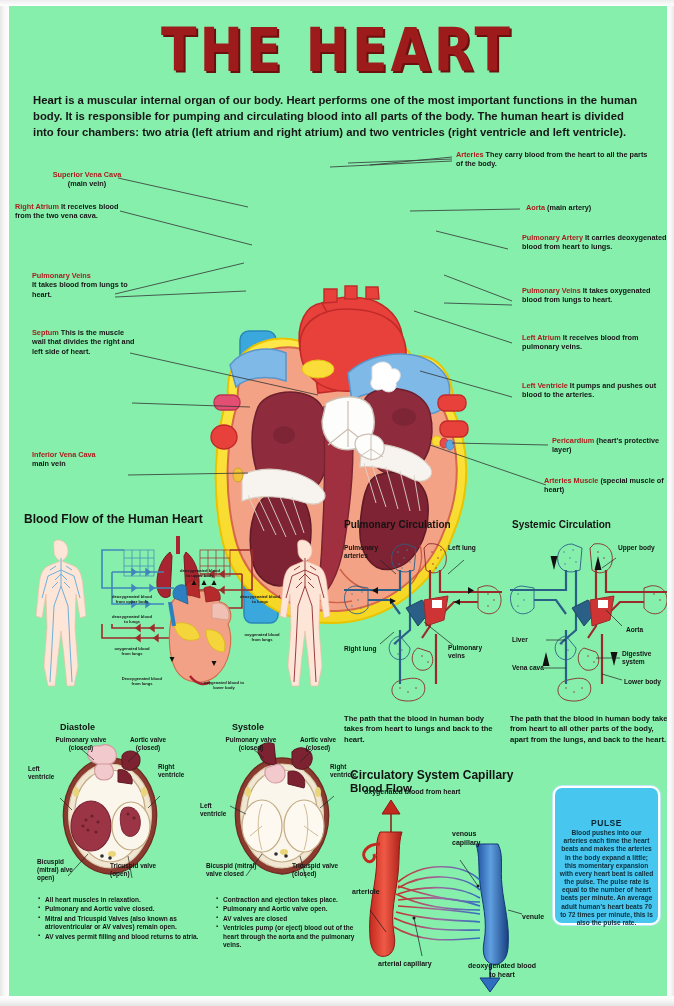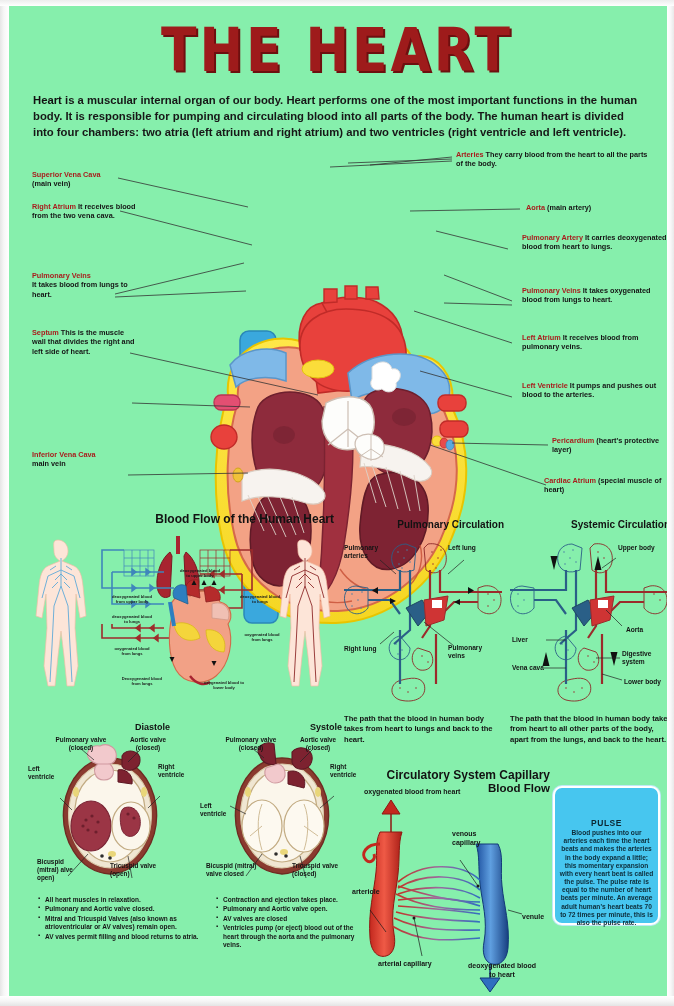--- a/index.html
+++ b/index.html
@@ -45,21 +45,21 @@
   }
   #intro .lead{color:#111;}
 
   
   #heartArea{position:absolute;left:0;top:145px;width:674px;height:360px;}
   .lbl{position:absolute;font-size:7.3px;line-height:1.3;color:#151515;font-weight:bold;}
   .lbl b{color:#a81d1d;}
   .lbl.r{text-align:left;}
 
   
-  .sec-title{position:absolute;font-weight:bold;color:#121212;text-align:right;}
+  .sec-title{position:absolute;font-weight:bold;color:#121212;text-align:left;}
 
   
   #bloodflow{position:absolute;left:24px;top:528px;width:310px;height:170px;}
 
   
   .circ-lbl{position:absolute;font-size:6.6px;line-height:1.25;color:#141414;font-weight:bold;}
   .cap{position:absolute;font-size:7.6px;line-height:1.35;color:#141414;font-weight:bold;text-align:left;}
 
   
   .valve-lbl{position:absolute;font-size:6.4px;line-height:1.22;color:#141414;font-weight:bold;}
@@ -219,25 +219,25 @@
         <path d="M508 104 L436 86"></path>
         <path d="M512 156 L444 130"></path>
         <path d="M512 160 L444 158"></path>
         <path d="M512 198 L414 166"></path>
         <path d="M512 252 L420 226"></path>
         <path d="M548 300 L452 298"></path>
         <path d="M546 340 L430 300"></path>
       </g>
     </svg>
 
-    <div class="lbl" style="left:32px;top:25px;width:110px;">
+    <div class="lbl" style="left:32px;top:25px;width:110px;text-align:center;">
       <b>Superior Vena Cava</b><br>
       <span>(main vein)</span>
     </div>
-    <div class="lbl" style="left:32px;top:57px;width:112px;">
+    <div class="lbl" style="left:15px;top:57px;width:112px;">
       <b>Right Atrium</b><span> It receives blood from the two vena cava.</span>
     </div>
     <div class="lbl" style="left:32px;top:126px;width:108px;">
       <b>Pulmonary Veins</b><br>
       <span>It takes blood from lungs to heart.</span>
     </div>
     <div class="lbl" style="left:32px;top:183px;width:106px;">
       <b>Septum</b><span>  This is the muscle wall that divides the right and left side of heart.</span>
     </div>
     <div class="lbl" style="left:32px;top:305px;width:110px;">
@@ -260,21 +260,21 @@
     <div class="lbl r" style="left:522px;top:188px;width:148px;">
       <b>Left Atrium</b><span> It receives blood from pulmonary veins.</span>
     </div>
     <div class="lbl r" style="left:522px;top:236px;width:140px;">
       <b>Left Ventricle</b><span> It pumps and pushes out blood to the arteries.</span>
     </div>
     <div class="lbl r" style="left:552px;top:291px;width:122px;">
       <b>Pericardium</b><span> (heart's protective layer)</span>
     </div>
     <div class="lbl r" style="left:544px;top:331px;width:128px;">
-      <b>Cardiac Atrium</b><span> (special muscle of heart)</span>
+      <b>Arteries Muscle</b><span> (special muscle of heart)</span>
     </div>
   </div>
 
   <div class="sec-title" style="left:24px;top:512px;width:310px;font-size:12px;">Blood Flow of the Human Heart</div>
 
   <div id="bloodflow">
     <svg width="310" height="170" viewBox="0 0 310 170">
 
       <g transform="translate(6,8)">
         <path d="M28 4 C34 4 38 9 38 15 C38 20 35 23 32 25 L44 30 C50 33 52 40 53 50

